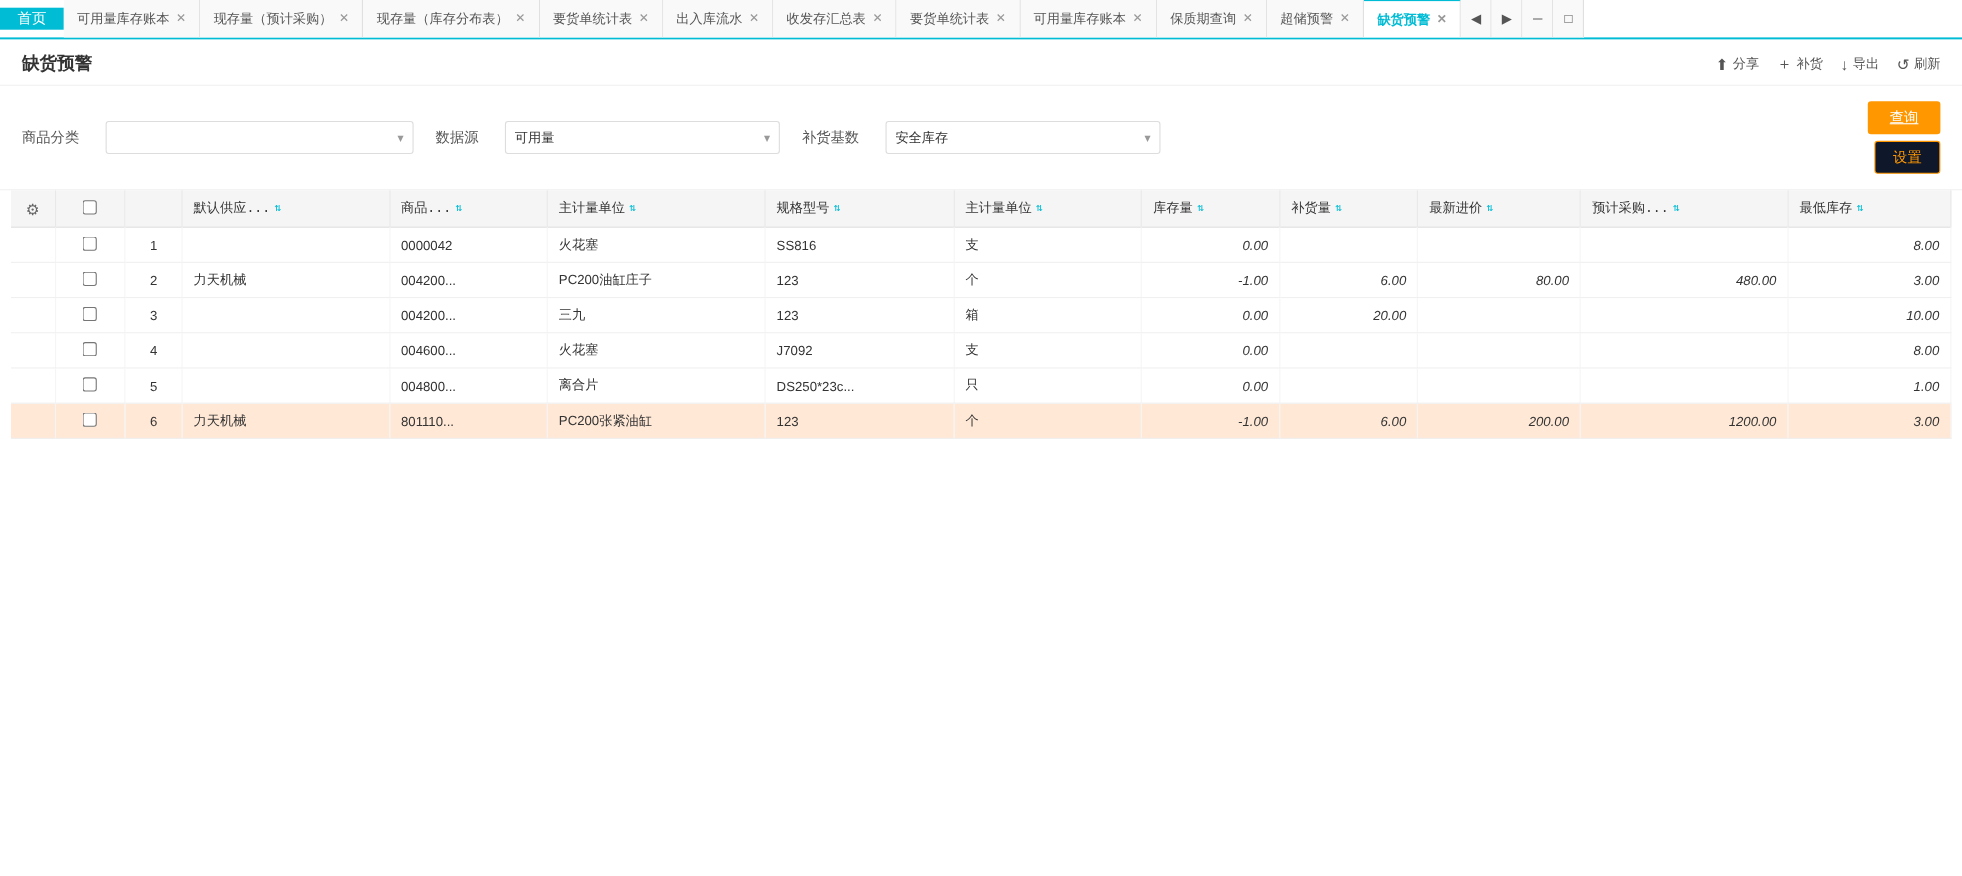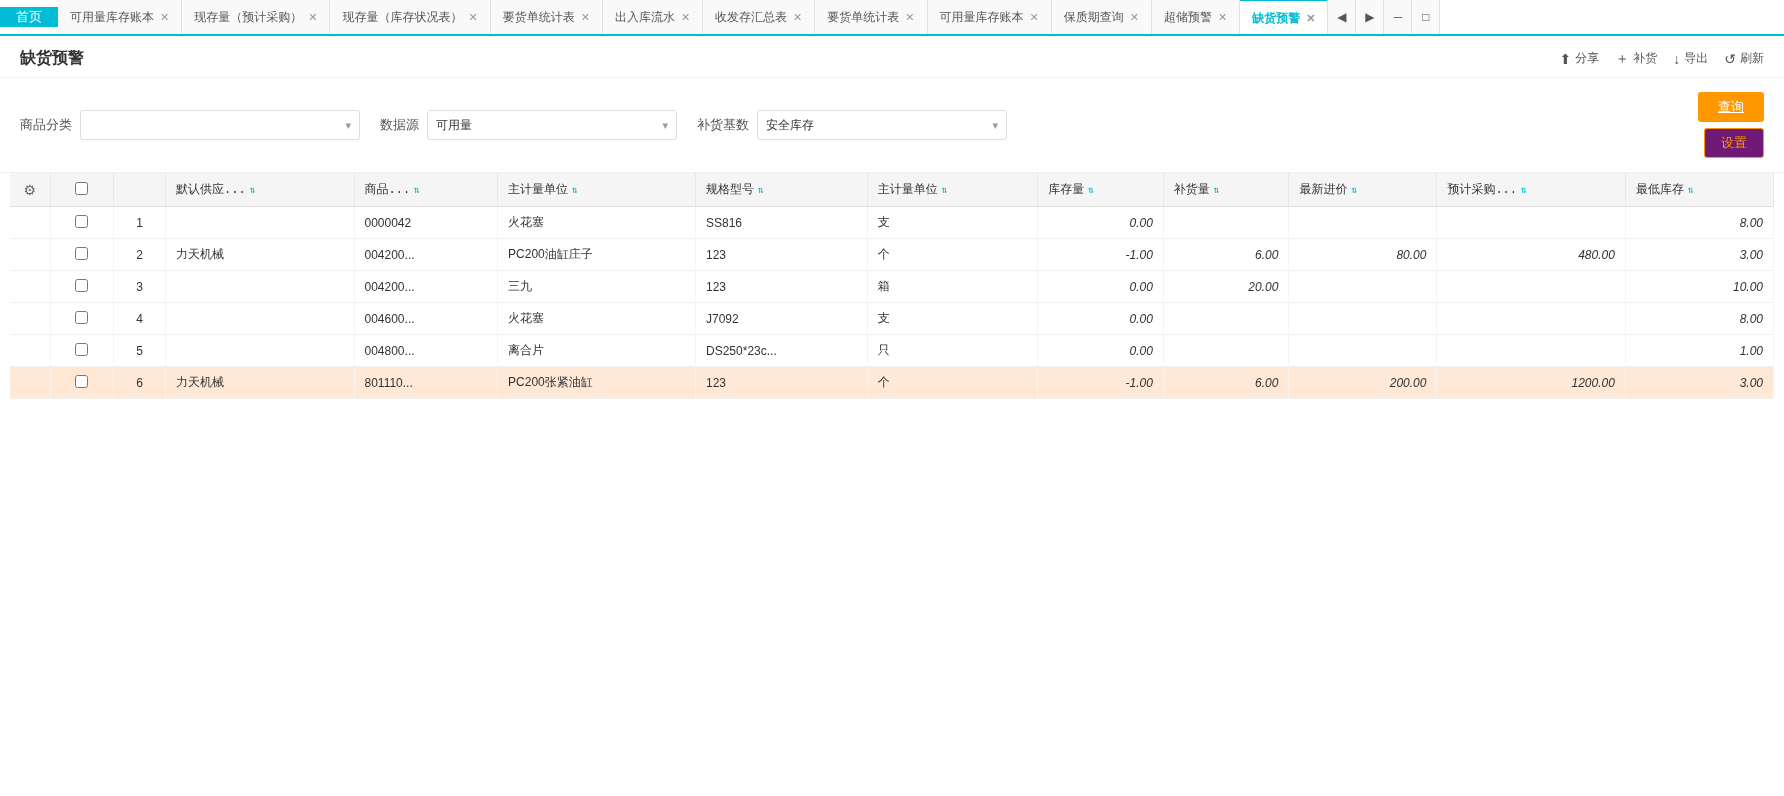--- a/index.html
+++ b/index.html
@@ -103,21 +103,21 @@
     .filter-bar {
       display: flex;
       align-items: center;
       padding: 14px 20px;
       gap: 20px;
       border-bottom: 1px solid #f0f0f0;
     }
     .filter-group {
       display: flex;
       align-items: center;
-      gap: 8px;
+      gap: 24px;
     }
     .filter-label {
       font-size: 13px;
       color: #555;
       white-space: nowrap;
     }
     .filter-select {
       display: flex;
       align-items: center;
       border: 1px solid #ddd;
@@ -141,21 +141,21 @@
       border-radius: 3px;
       padding: 6px 20px;
       cursor: pointer;
       font-size: 13px;
       height: 30px;
       display: flex;
       align-items: center;
       text-decoration: underline;
     }
     .settings-btn {
-      background: #701a75;
+      background: #0f172a;
       color: #ff9800;
       border: 1px solid #ff9800;
       border-radius: 3px;
       padding: 4px 16px;
       cursor: pointer;
       font-size: 13px;
       height: 30px;
       display: flex;
       align-items: center;
     }
@@ -215,21 +215,21 @@
 
   <div class="tab-item">
     <span>可用量库存账本</span>
     <span class="tab-close">✕</span>
   </div>
   <div class="tab-item">
     <span>现存量（预计采购）</span>
     <span class="tab-close">✕</span>
   </div>
   <div class="tab-item">
-    <span>现存量（库存状况表）</span>
+    <span>现存量（库存分布表）</span>
     <span class="tab-close">✕</span>
   </div>
   <div class="tab-item">
     <span>要货单统计表</span>
     <span class="tab-close">✕</span>
   </div>
   <div class="tab-item">
     <span>出入库流水</span>
     <span class="tab-close">✕</span>
   </div>

